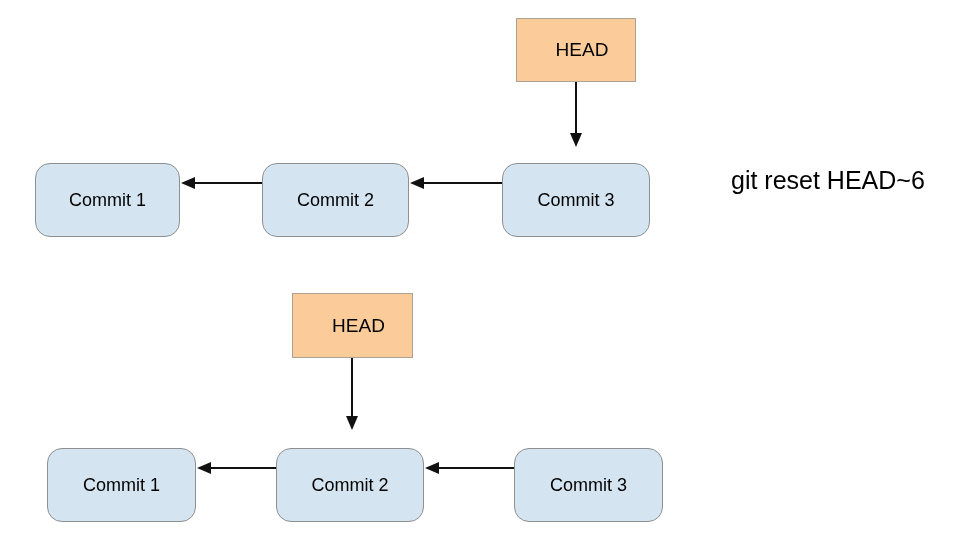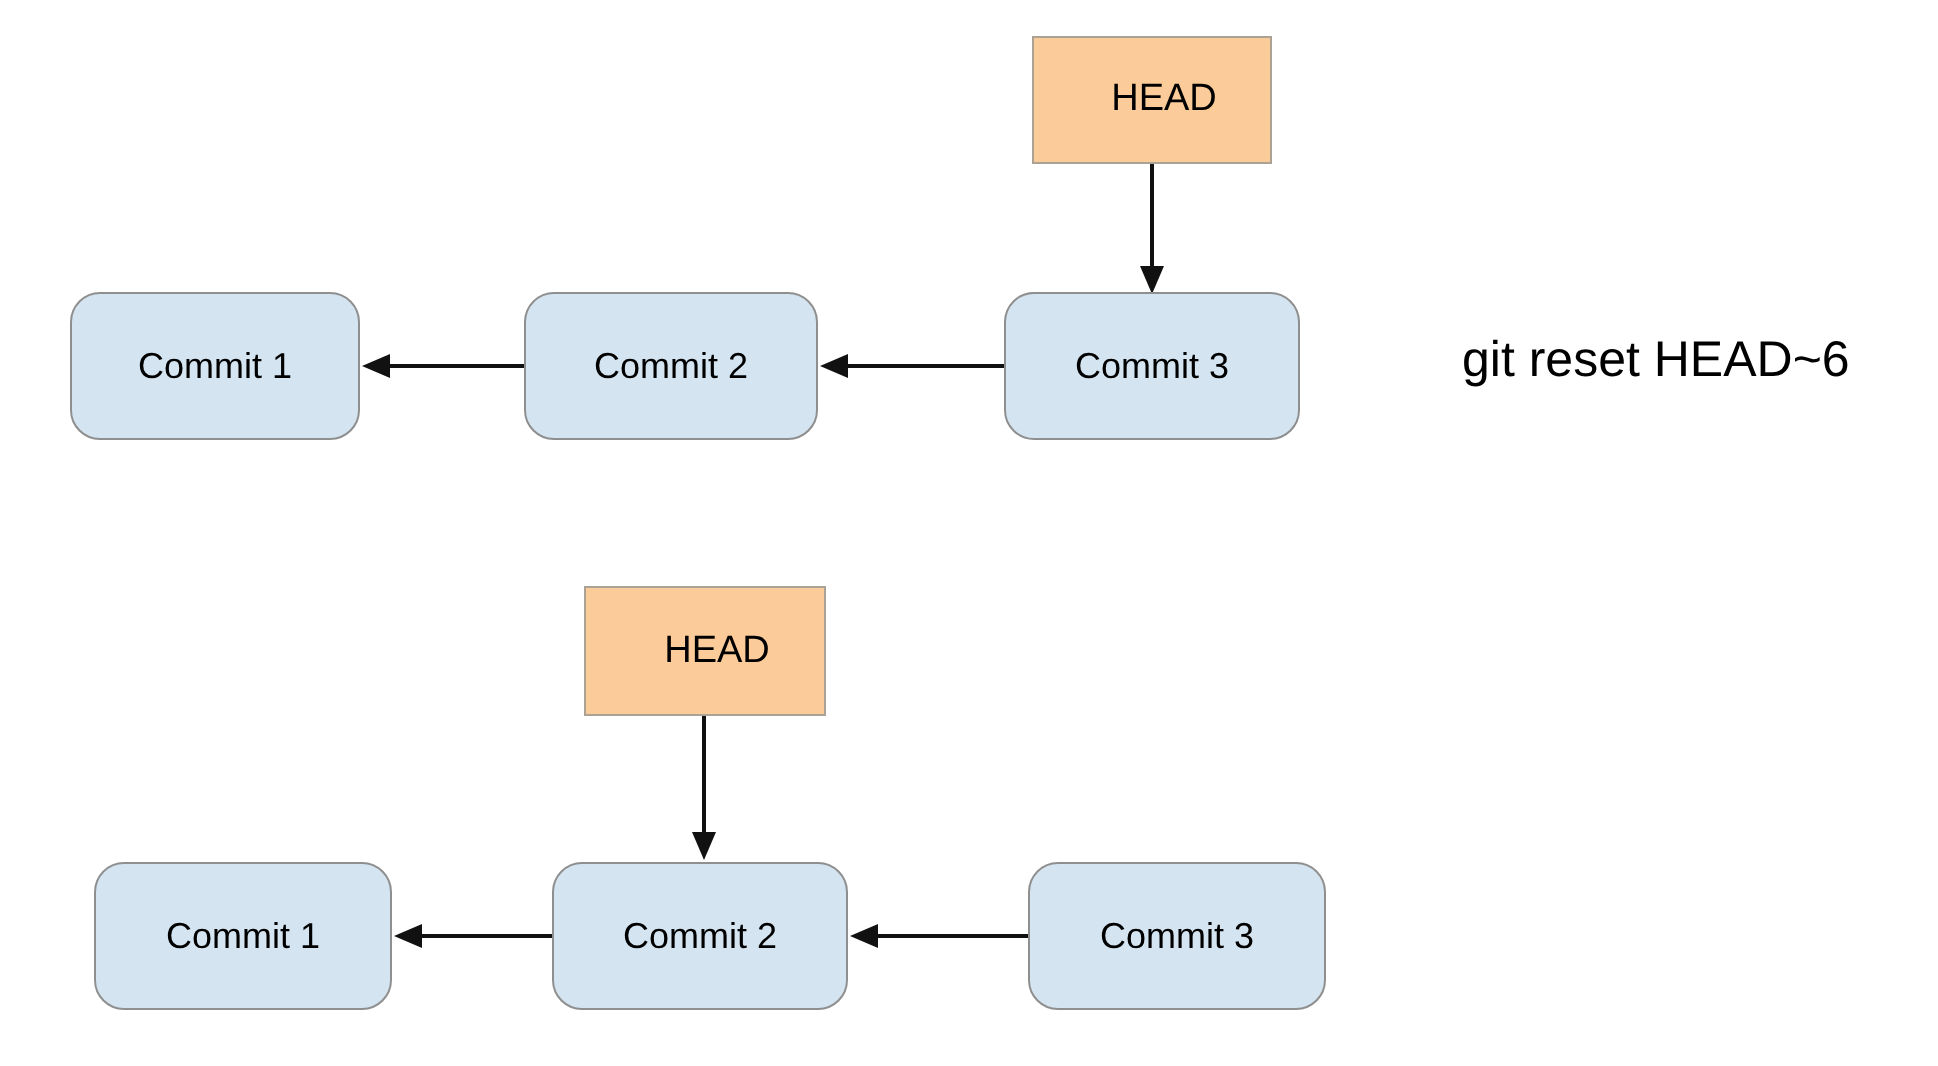--- a/index.html
+++ b/index.html
@@ -26,20 +26,21 @@
   .head-node {
     background: var(--head-fill, #fbcc99);
     border: 1px solid var(--head-border, #aaa295);
     font-size: 19px;
     padding-left: 12px;
   }
   .commit-node {
     background: var(--commit-fill, #d4e5f1);
     border: 1px solid var(--commit-border, #8f8f8f);
     border-radius: 15px;
+    margin-top: 17px;
   }
 
   
   .line { position: absolute; background: var(--arrow, #111); }
   .ah-left {
     position: absolute; width: 0; height: 0;
     border-top: 6px solid transparent;
     border-bottom: 6px solid transparent;
     border-right: 14px solid var(--arrow, #111);
   }

